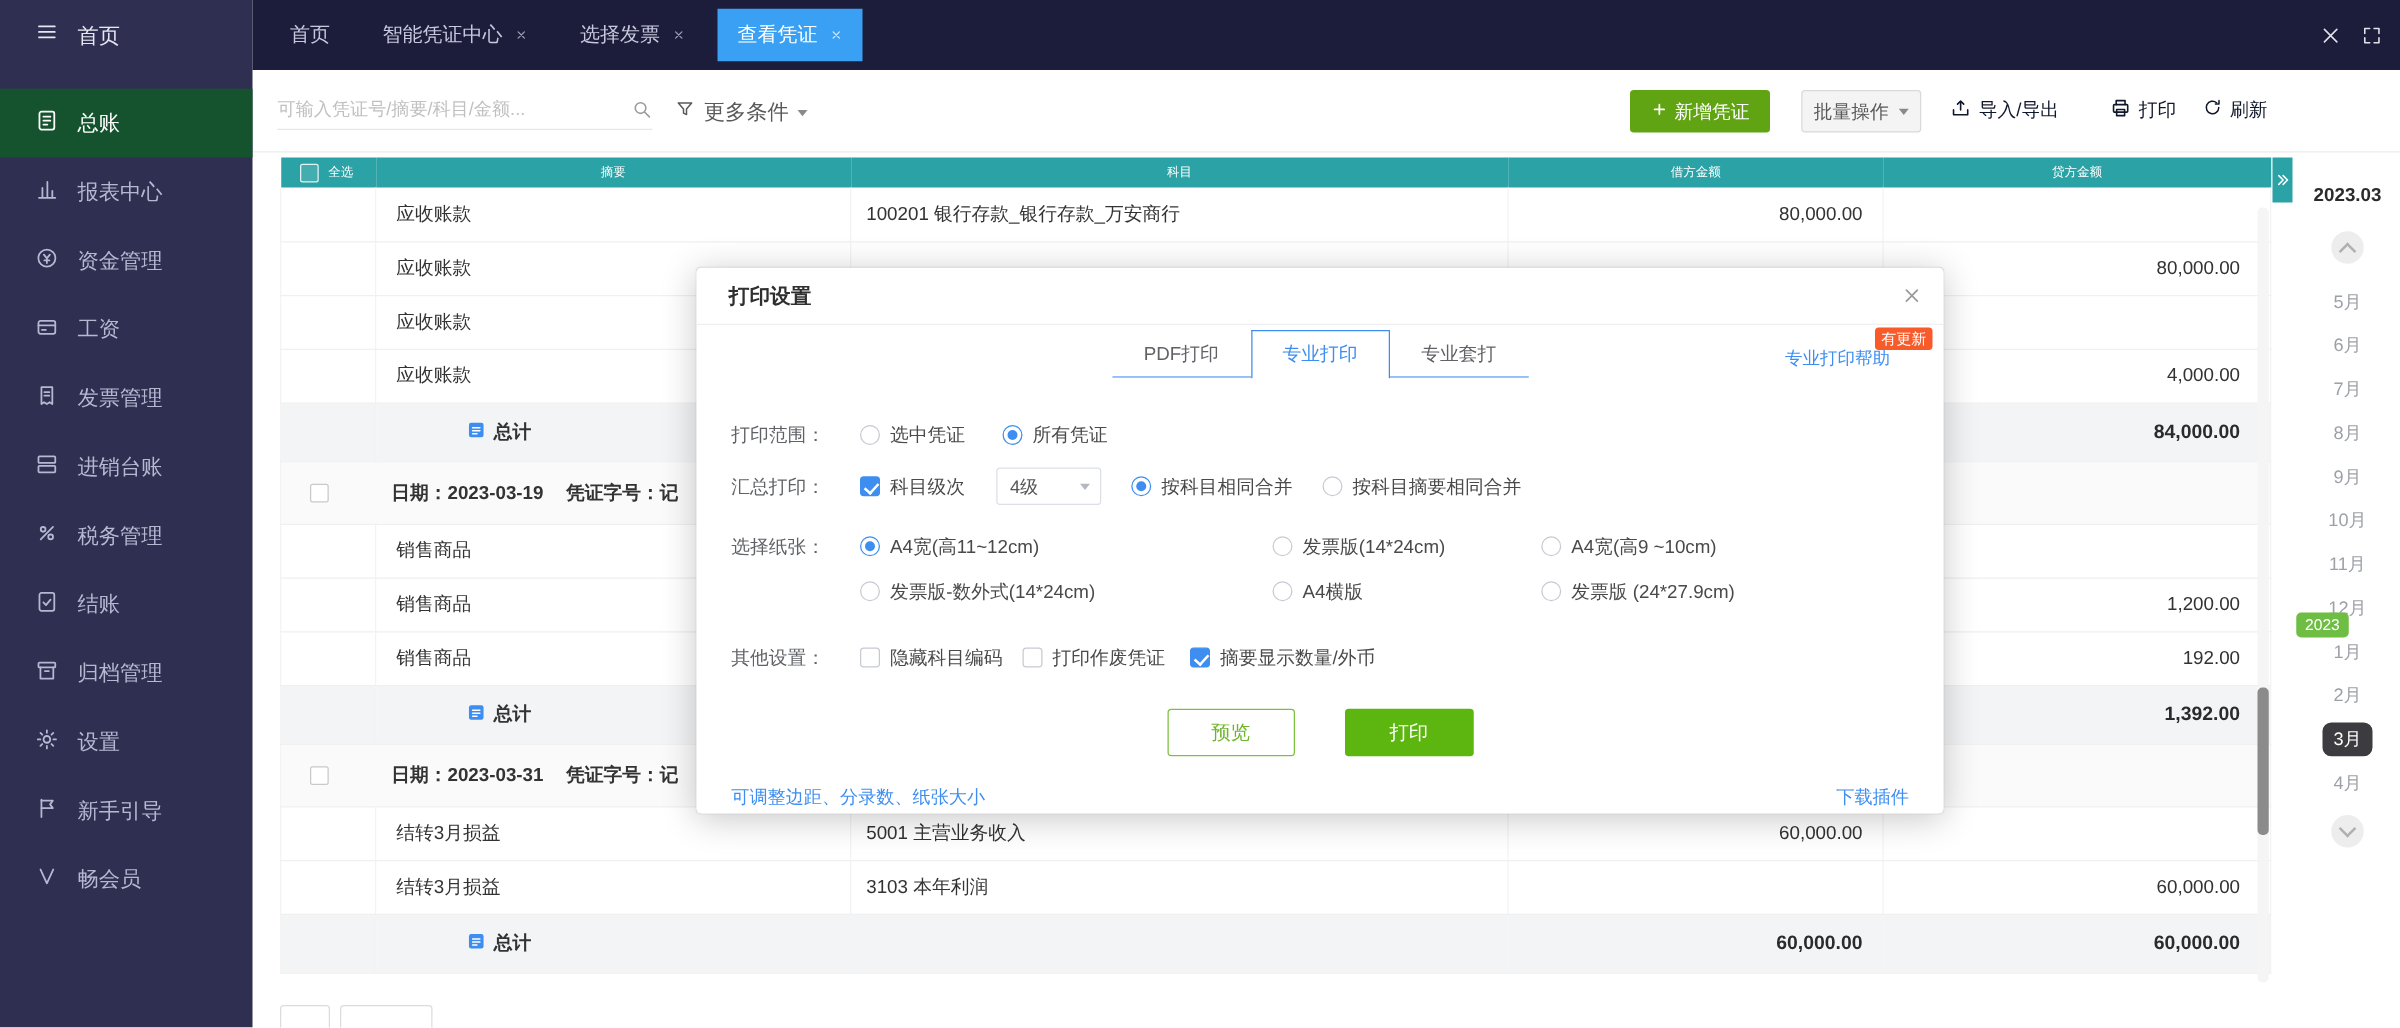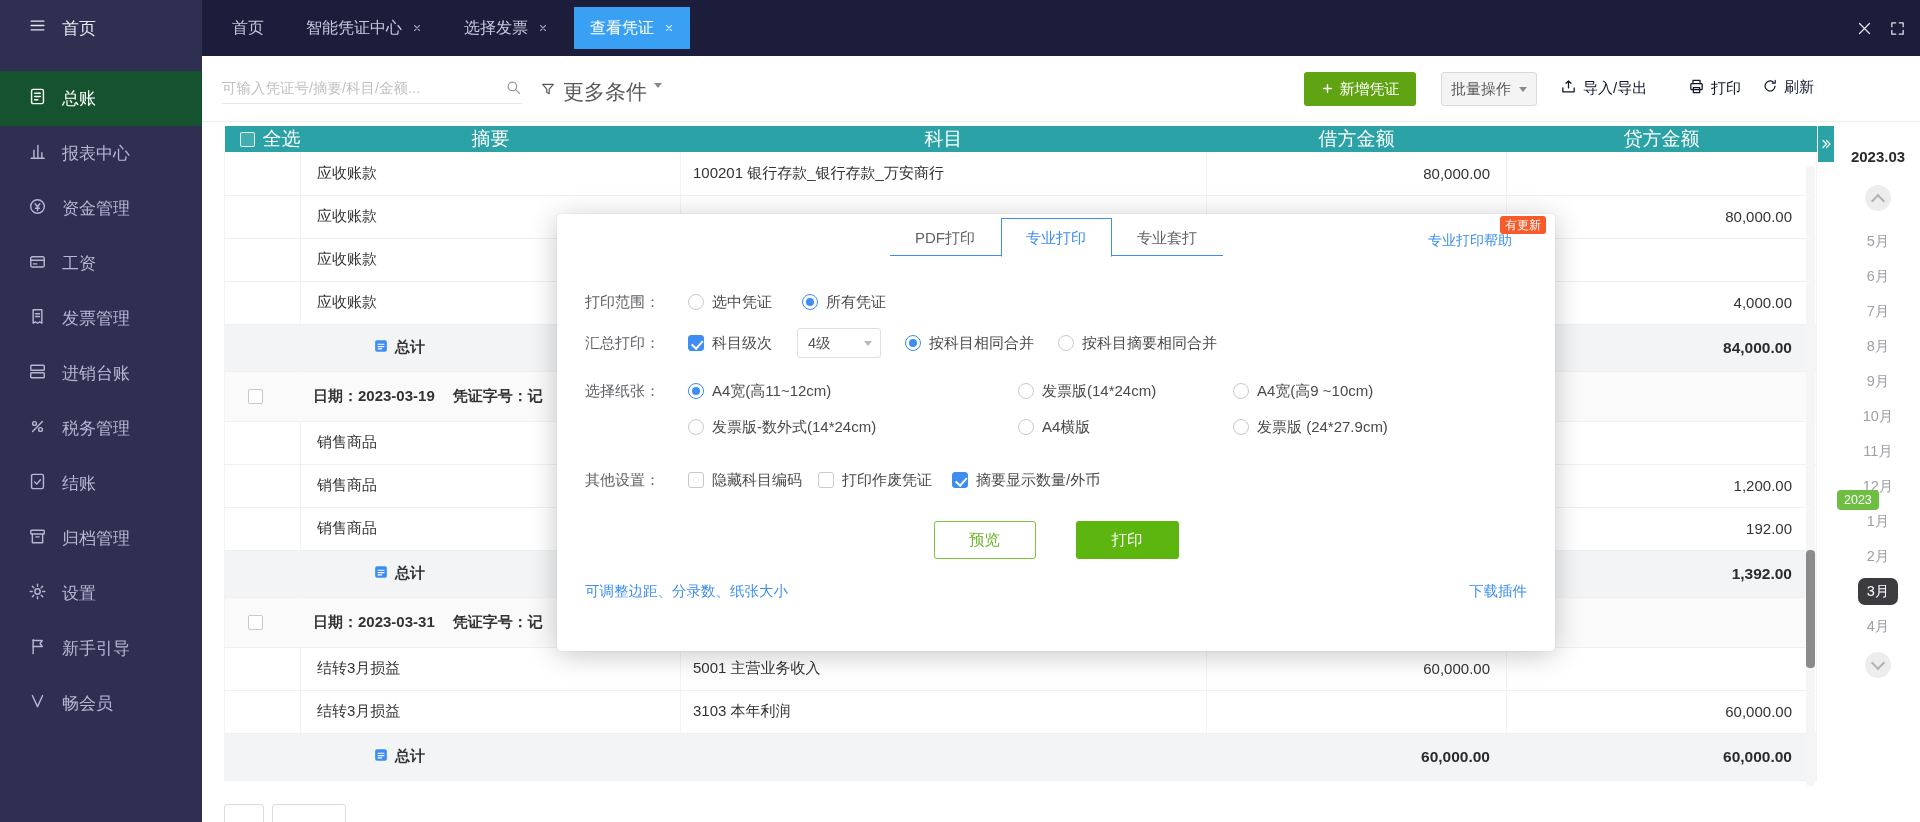--- a/index.html
+++ b/index.html
@@ -22,31 +22,31 @@
   .tclose { opacity:.75; display:flex; }
   .win-controls { position:absolute; right:0; top:0; height:56px; display:flex; align-items:center; gap:16px; padding-right:14px; color:#e0e1ec; }
   .win-controls span { cursor:pointer; display:flex; }
 
   
   .toolbar { position:absolute; left:202px; top:56px; width:1718px; height:66px; background:#fff; border-bottom:1px solid #ececec; z-index:25; }
   .search-wrap { position:absolute; left:20px; top:16px; width:300px; height:32px; display:flex; align-items:center; border-bottom:1px solid #e6e6e6; }
   .search-input { flex:1; border:0; outline:0; font-size:14.5px; color:#333; font-family:inherit; background:transparent; }
   .search-input::placeholder { color:#c0c0c0; }
   .search-icon { color:#9b9b9b; display:flex; cursor:pointer; }
-  .more-filter { position:absolute; left:338px; top:22px; display:flex; align-items:flex-start; gap:7px; color:#595959; font-size:21px; cursor:pointer; }
+  .more-filter { position:absolute; left:338px; top:22px; display:flex; align-items:center; gap:7px; color:#595959; font-size:17px; cursor:pointer; }
   .tri-down { width:0; height:0; border:4.5px solid transparent; border-top:5.5px solid #8a8a8a; margin-top:5px; }
   .btn-new { position:absolute; left:1102px; top:16px; width:112px; height:34px; background:#61a413; color:#fff; border:none; border-radius:3px; font-size:15px; display:flex; align-items:center; justify-content:center; gap:6px; cursor:pointer; font-family:inherit; }
   .btn-batch { position:absolute; left:1239px; top:16px; width:96px; height:34px; background:#f4f4f4; border:1px solid #d9d9d9; border-radius:3px; color:#595959; font-size:15px; display:flex; align-items:center; justify-content:center; gap:8px; cursor:pointer; font-family:inherit; }
   .tb-act { position:absolute; top:22px; display:flex; align-items:center; gap:6px; color:#0f172a; font-size:15px; cursor:pointer; }
   #act-ie { left:1358px; } #act-print { left:1486px; } #act-refresh { left:1560px; }
 
   
   .tbl-wrap { position:absolute; left:224px; top:126px; width:1610px; z-index:10; }
   table.grid { border-collapse:collapse; table-layout:fixed; width:1592px; }
-  .grid th { height:24px; background:#2ba2a5; color:#fff; font-weight:normal; font-size:19px; }
+  .grid th { height:24px; background:#2ba2a5; color:#fff; font-weight:normal; font-size:10px; }
   .h1w { display:flex; align-items:center; gap:8px; padding-left:15px; }
   .hd-cb { width:15px; height:15px; border:1px solid rgba(255,255,255,.85); border-radius:2px; background:rgba(255,255,255,.12); display:inline-block; cursor:pointer; }
   .grid td { border-bottom:1px solid #f0f0f0; border-right:1px solid #f3f3f3; font-size:15px; color:#333; background:#fff; overflow:hidden; white-space:nowrap; }
   .grid td:first-child { border-left:1px solid #f3f3f3; }
   tr.data td { height:43px; }
   tr.total td { height:47px; background:#f2f4f6; }
   td.c2 { padding-left:16px; } td.c3 { padding-left:12px;margin-top:44px; }
   td.c4, td.c5 { text-align:right; }
   td.c4 { padding-right:16px; } td.c5 { padding-right:24px; }
   .totwrap { display:flex; align-items:center; gap:7px; padding-left:73px; font-weight:bold; font-size:15px; }
@@ -509,20 +509,28 @@
       </div>
     <div class="cal-month">
         <span>4月</span>
       </div>
   </div>
   <span class="year-badge">2023</span>
   <div class="cal-arrow down"></div>
 </aside>
 
 <div class="modal">
+  <div class="m-head">
+    <span class="m-title">打印设置</span>
+    <span class="m-close">
+        <svg class="svgi" width="15" height="15" viewBox="0 0 24 24" style="stroke-width:2.2">
+          <path d="M5 5l14 14M19 5L5 19"></path>
+        </svg>
+      </span>
+  </div>
   <div class="m-tabswrap">
     <div class="m-tabs">
       <div class="m-tab">PDF打印</div>
       <div class="m-tab active">专业打印</div>
       <div class="m-tab">专业套打</div>
     </div>
     <span class="m-help">专业打印帮助</span>
     <span class="m-badge">有更新</span>
   </div>
   <div class="m-form">

